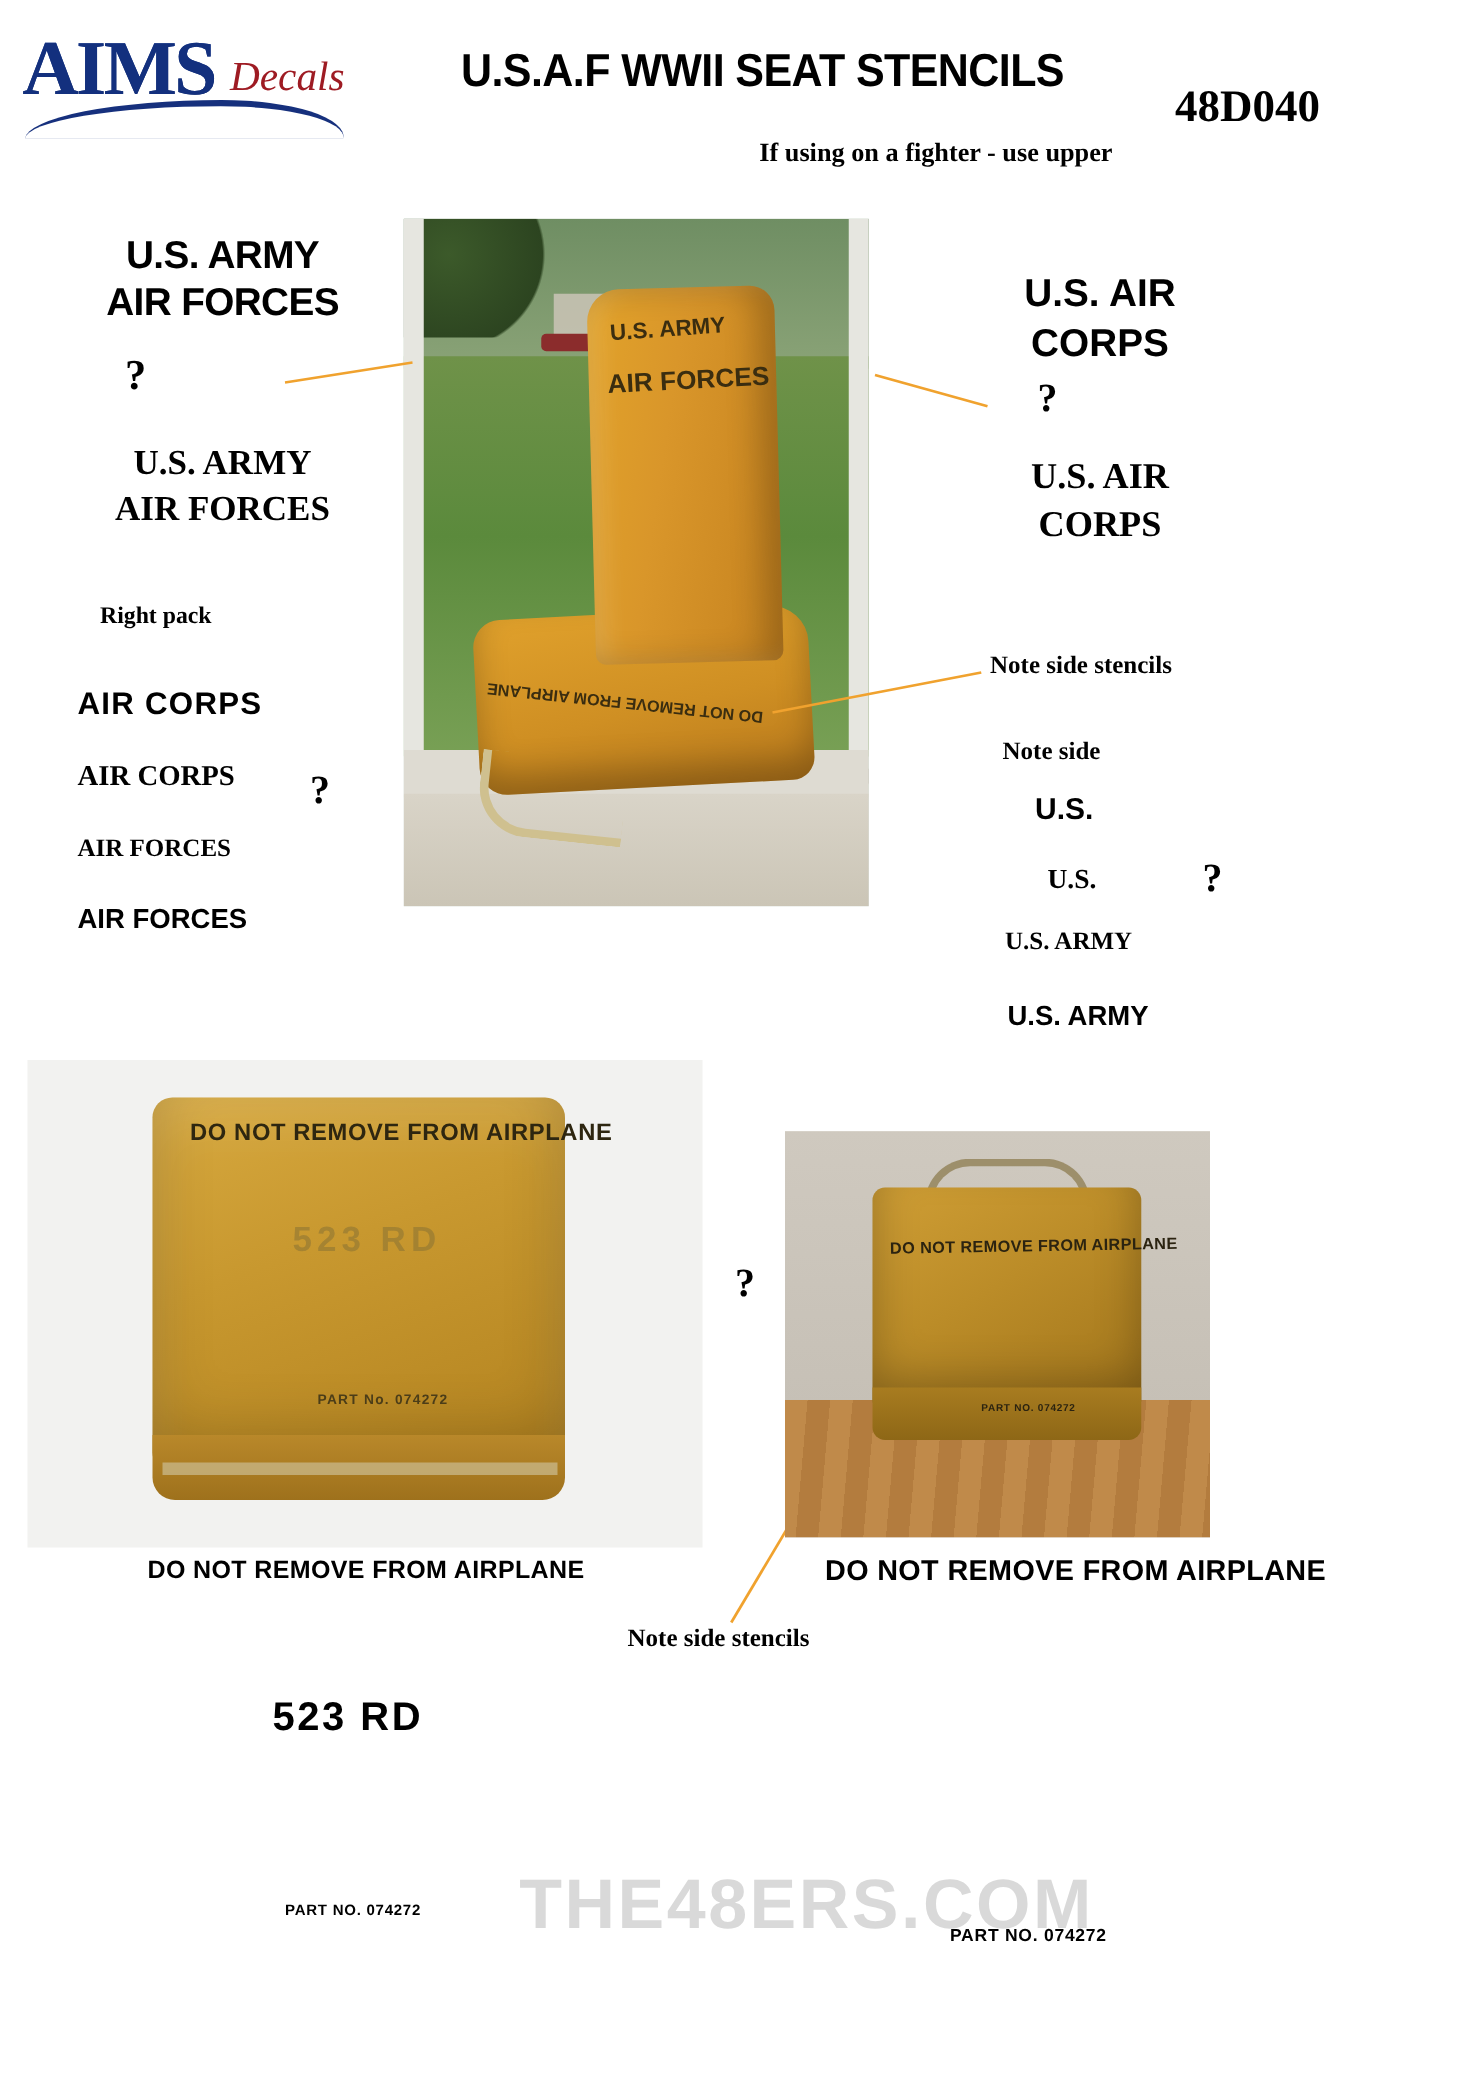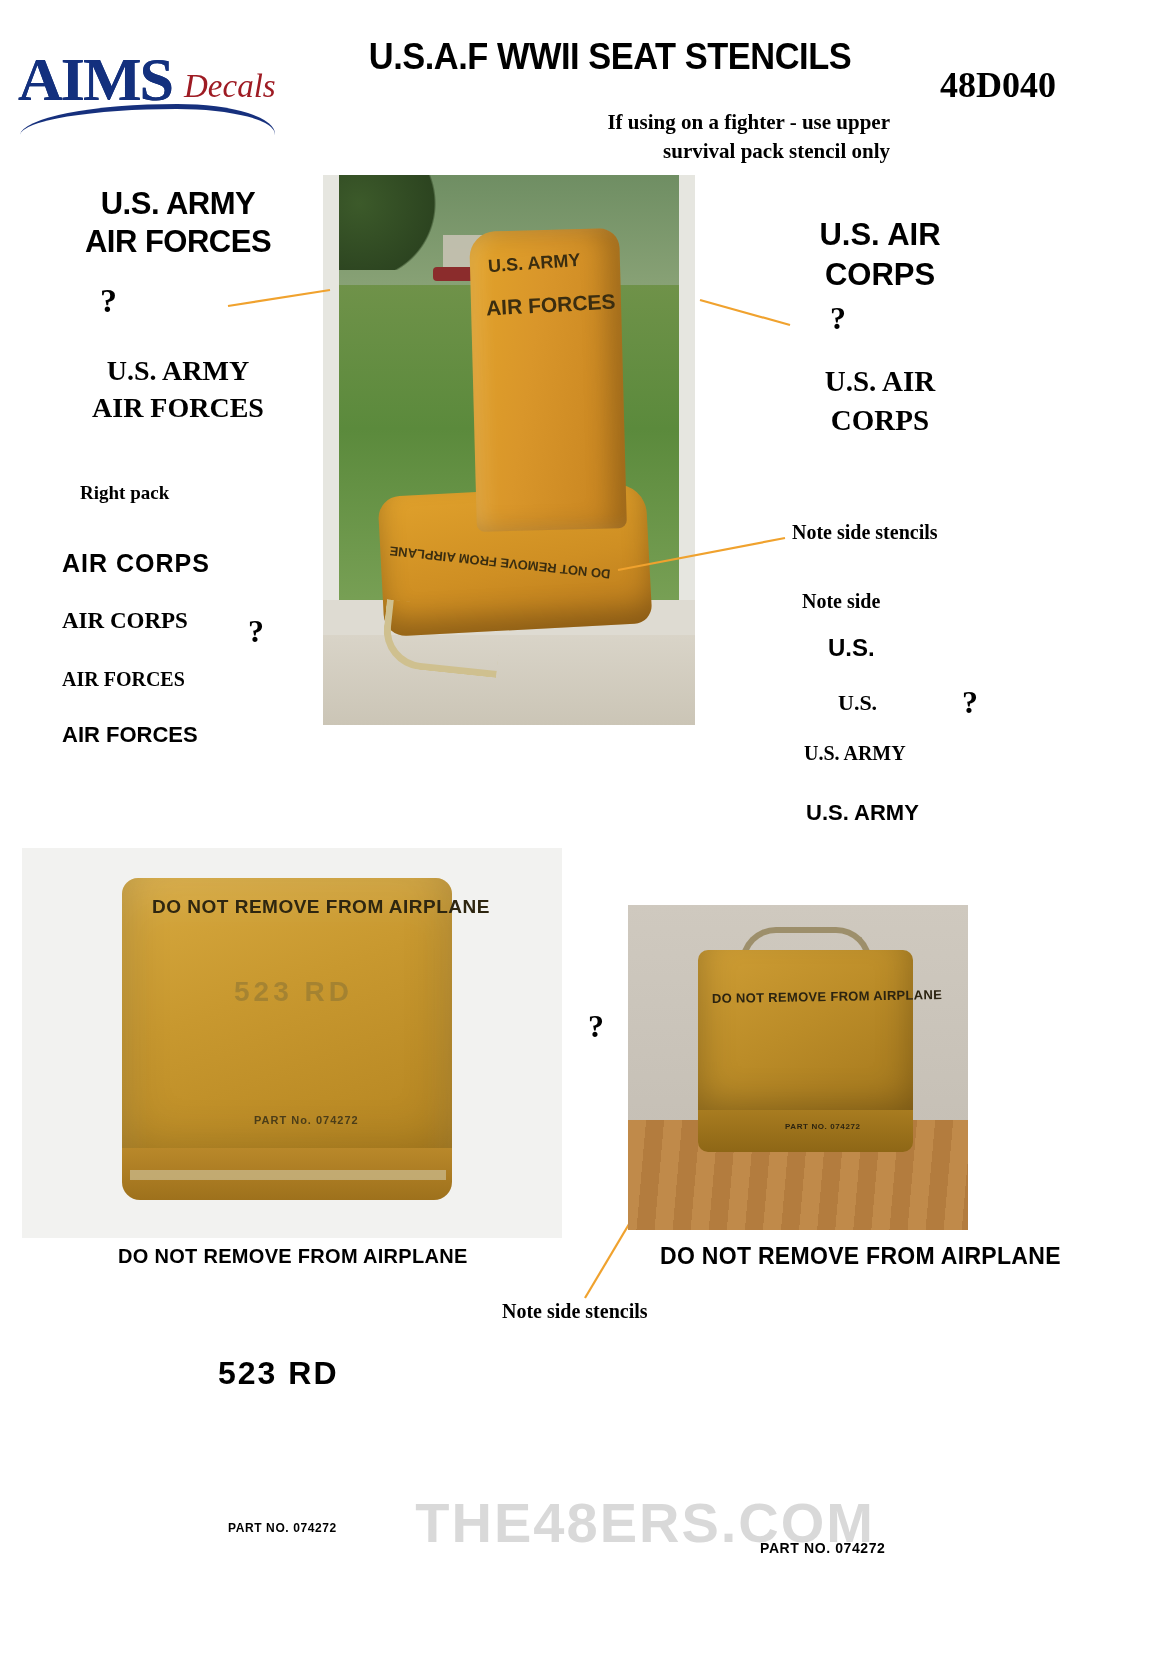--- a/index.html
+++ b/index.html
@@ -12,21 +12,21 @@
     height: 1672px;
     position: relative;
     font-family: "Liberation Sans", sans-serif;
     color: #000000;
     overflow: hidden;
   }
   .abs { position: absolute; }
 
   
   #logo {
-    left: 18px; top: 18px; width: 270px; height: 80px; margin-top: 24px;
+    left: 18px; top: 18px; width: 270px; height: 80px;
   }
   #logo .aims {
     font-family: "Liberation Serif", serif;
     font-weight: bold;
     font-size: 62px;
     letter-spacing: -2px;
     color: #1a3a8f;
     background: linear-gradient(180deg,#3a5fbf 0%, #0d2a6e 60%, #06174a 100%);
     -webkit-background-clip: text;
     background-clip: text;
@@ -243,21 +243,20 @@
   <span class="aims-fallback">AIMS</span>
   <span class="aims">AIMS</span>
   <span class="decals">Decals</span>
   <span class="swoosh"></span>
 </div>
 
 <div id="title" class="abs">U.S.A.F WWII SEAT STENCILS</div>
 <div id="partno-top" class="abs">48D040</div>
 <div id="subtitle" class="abs">
   <div>If using on a fighter - use upper</div>
-  <div>survival pack stencil only</div>
 </div>
 
 <div id="photo-seat" class="abs">
   <div class="ph-sky"></div>
   <div class="ph-tree"></div>
   <div class="ph-house"></div>
   <div class="ph-car"></div>
   <div class="ph-grass"></div>
   <div class="ph-path"></div>
   <div class="ph-post"></div>

